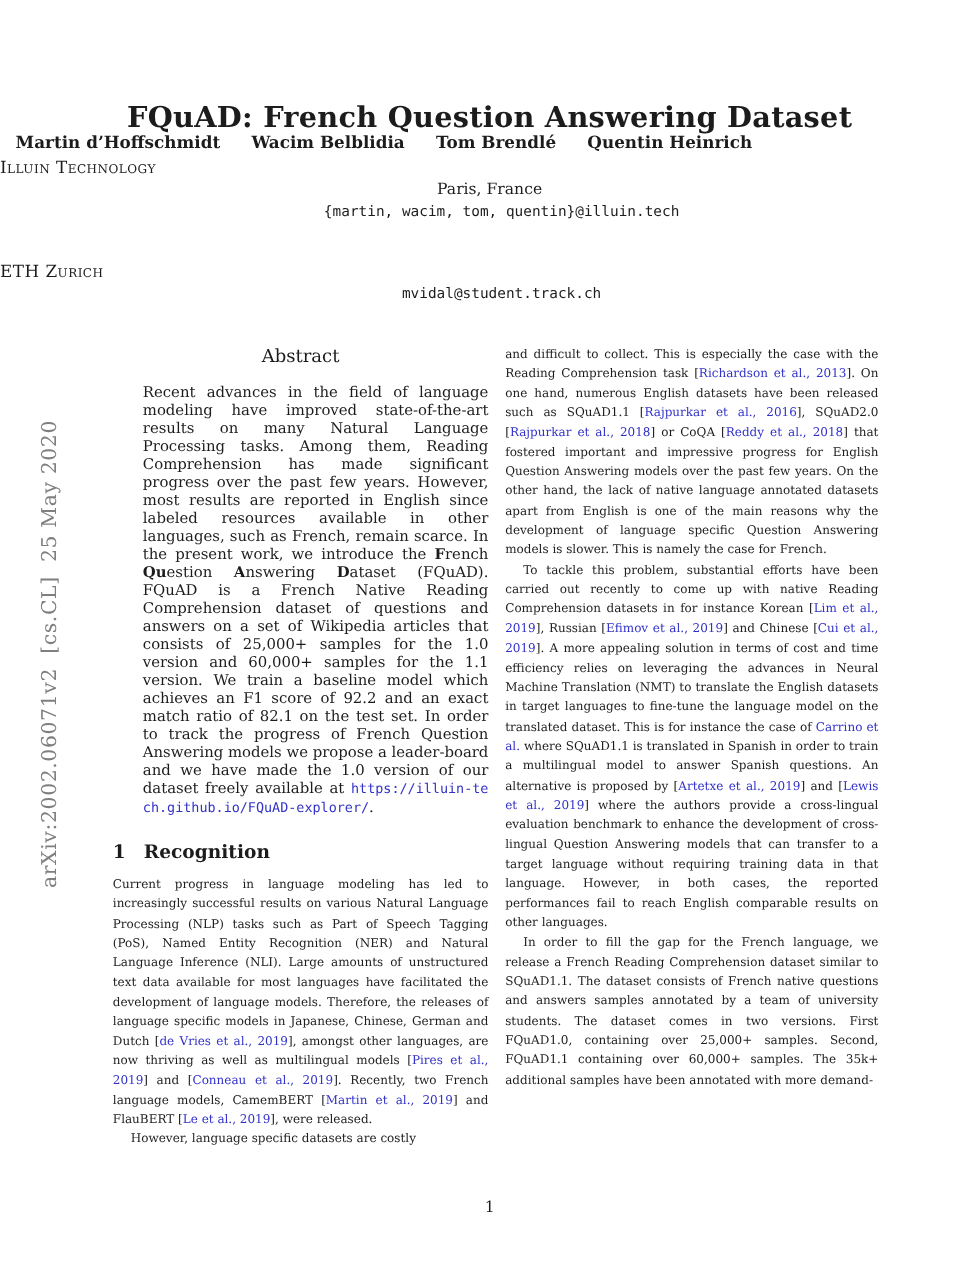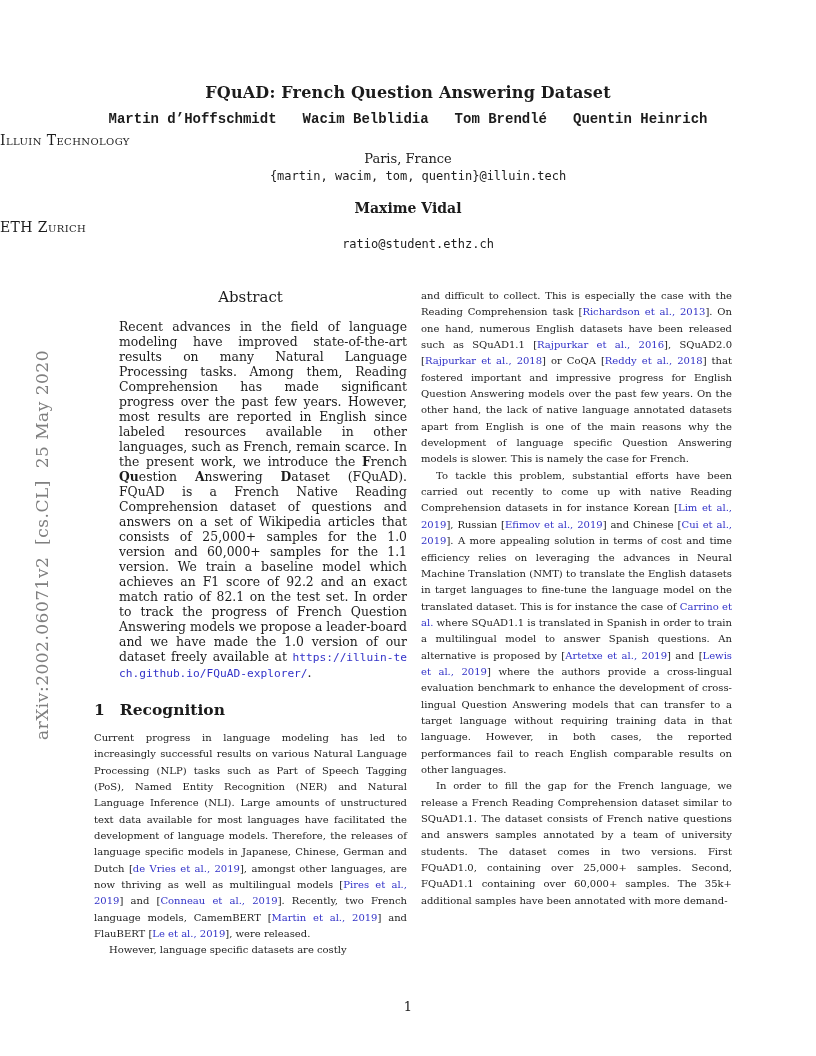--- a/index.html
+++ b/index.html
@@ -8,26 +8,26 @@
     width:816px;height:1056px;
     margin:0 auto;
     background:#ffffff;
     font-family:"DejaVu Serif", serif;
     color:#1c1c1c;
     overflow:hidden;
   }
   
   .paper-title{
     position:absolute;top:83px;left:0;right:0;
-    text-align:center;font-size:16px;font-weight:bold;
+    text-align:center;font-size:24px;font-weight:bold;
     letter-spacing:.2px;
   }
   .authors-row{
     position:absolute;top:111px;left:0;right:0;
-    text-align:center;font-size:14px;font-weight:bold;font-family:Liberation Mono, monospace;
+    font-size:14px;font-weight:bold;
   }
   .authors-row .seg-author{margin:0 13px;}
   .affiliation{
     position:absolute;left:0;right:0;text-align:left;
     font-variant:small-caps;font-size:14px;letter-spacing:.4px;
   }
   .affil-1{top:132px;}
   .location{
     position:absolute;top:151px;left:0;right:0;
     text-align:center;font-size:13px;
@@ -102,23 +102,22 @@
   <div class="arxiv-stamp">arXiv:2002.06071v2  [cs.CL]  25 May 2020</div>
 
   <div class="paper-title">FQuAD: French Question Answering Dataset</div>
 
   <div class="authors-row"><span class="seg-author">Martin d’Hoffschmidt</span><span class="seg-author">Wacim Belblidia</span><span class="seg-author">Tom Brendlé</span><span class="seg-author">Quentin Heinrich</span></div>
 
   <div class="affiliation affil-1">Illuin Technology</div>
   <div class="location">Paris, France</div>
   <div class="email-line email-1">{martin, wacim, tom, quentin}@illuin.tech</div>
 
-  <div class="author2-name">Maxime Vidal</div>
   <div class="affiliation affil-2">ETH Zurich</div>
-  <div class="email-line email-2">ratio@student.ethz.ch</div>
+  <div class="email-line email-2">mvidal@student.track.ch</div>
 
   <div class="col col-left">
     <div class="abstract-heading">Abstract</div>
     <p class="abstract-body"><span>Recent advances in the field of language modeling have improved state-of-the-art results on many Natural Language Processing tasks. Among them, Reading Comprehension has made significant progress over the past few years. However, most results are reported in English since labeled resources available in other languages, such as French, remain scarce. In the present work, we introduce the </span><span class="seg-bold">F</span><span>rench </span><span class="seg-bold">Qu</span><span>estion </span><span class="seg-bold">A</span><span>nswering </span><span class="seg-bold">D</span><span>ataset (FQuAD). FQuAD is a French Native Reading Comprehension dataset of questions and answers on a set of Wikipedia articles that consists of 25,000+ samples for the 1.0 version and 60,000+ samples for the 1.1 version. We train a baseline model which achieves an F1 score of 92.2 and an exact match ratio of 82.1 on the test set. In order to track the progress of French Question Answering models we propose a leader-board and we have made the 1.0 version of our dataset freely available at </span><span class="seg-link">https://illuin-tech.github.io/FQuAD-explorer/</span><span>.</span></p>
 
     <div class="section-heading">
       <span>1</span>
       <span>Recognition</span>
     </div>
 

